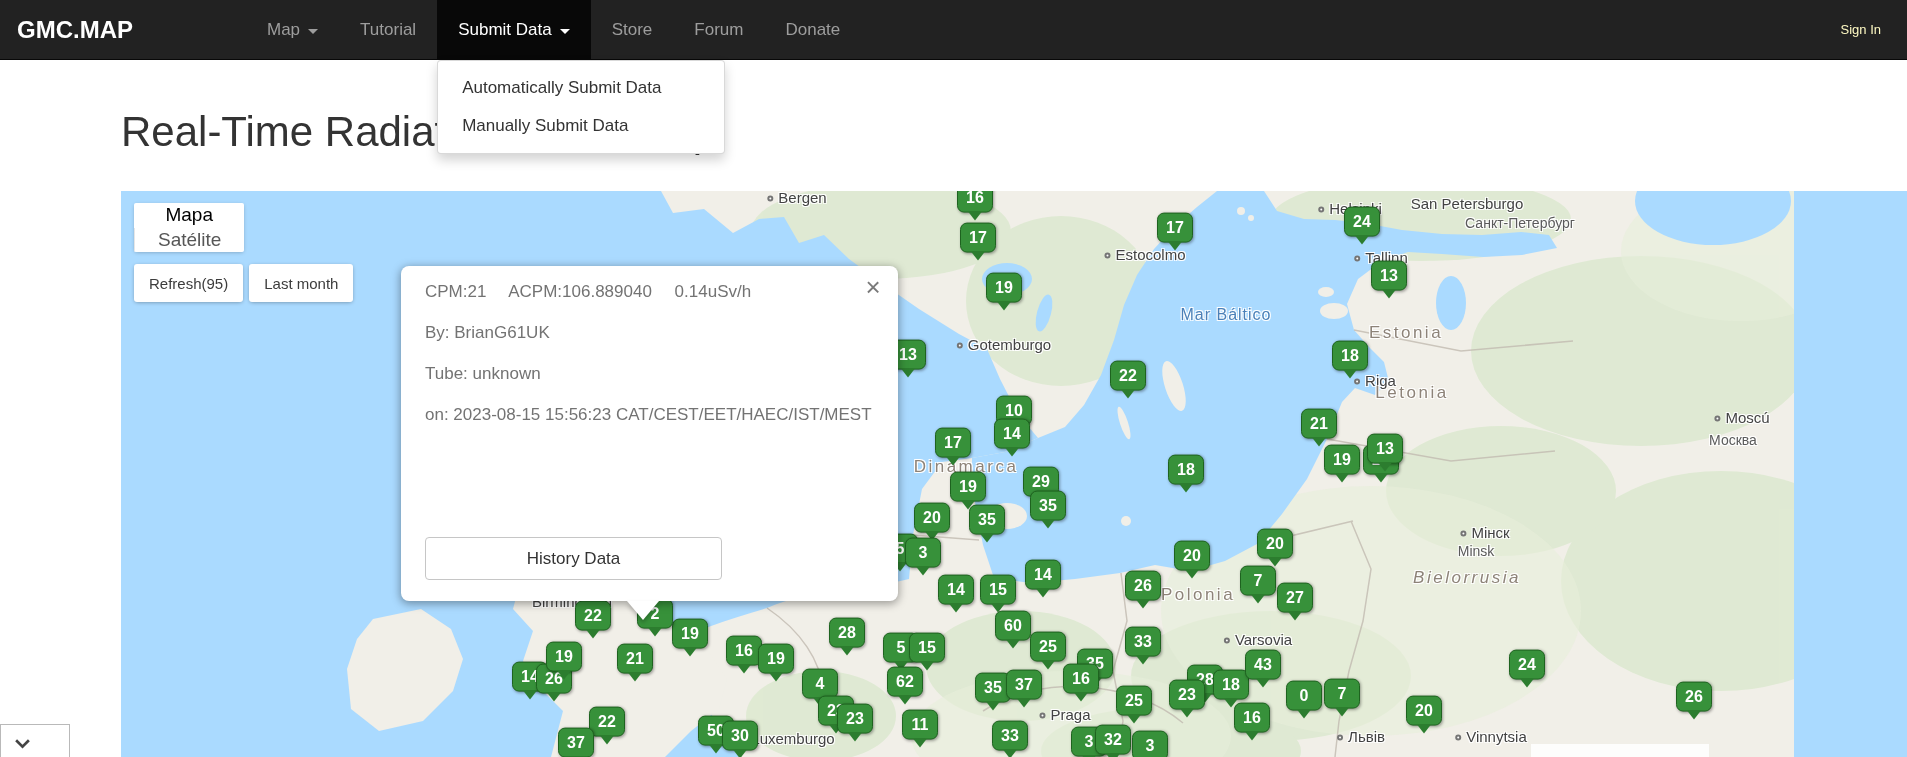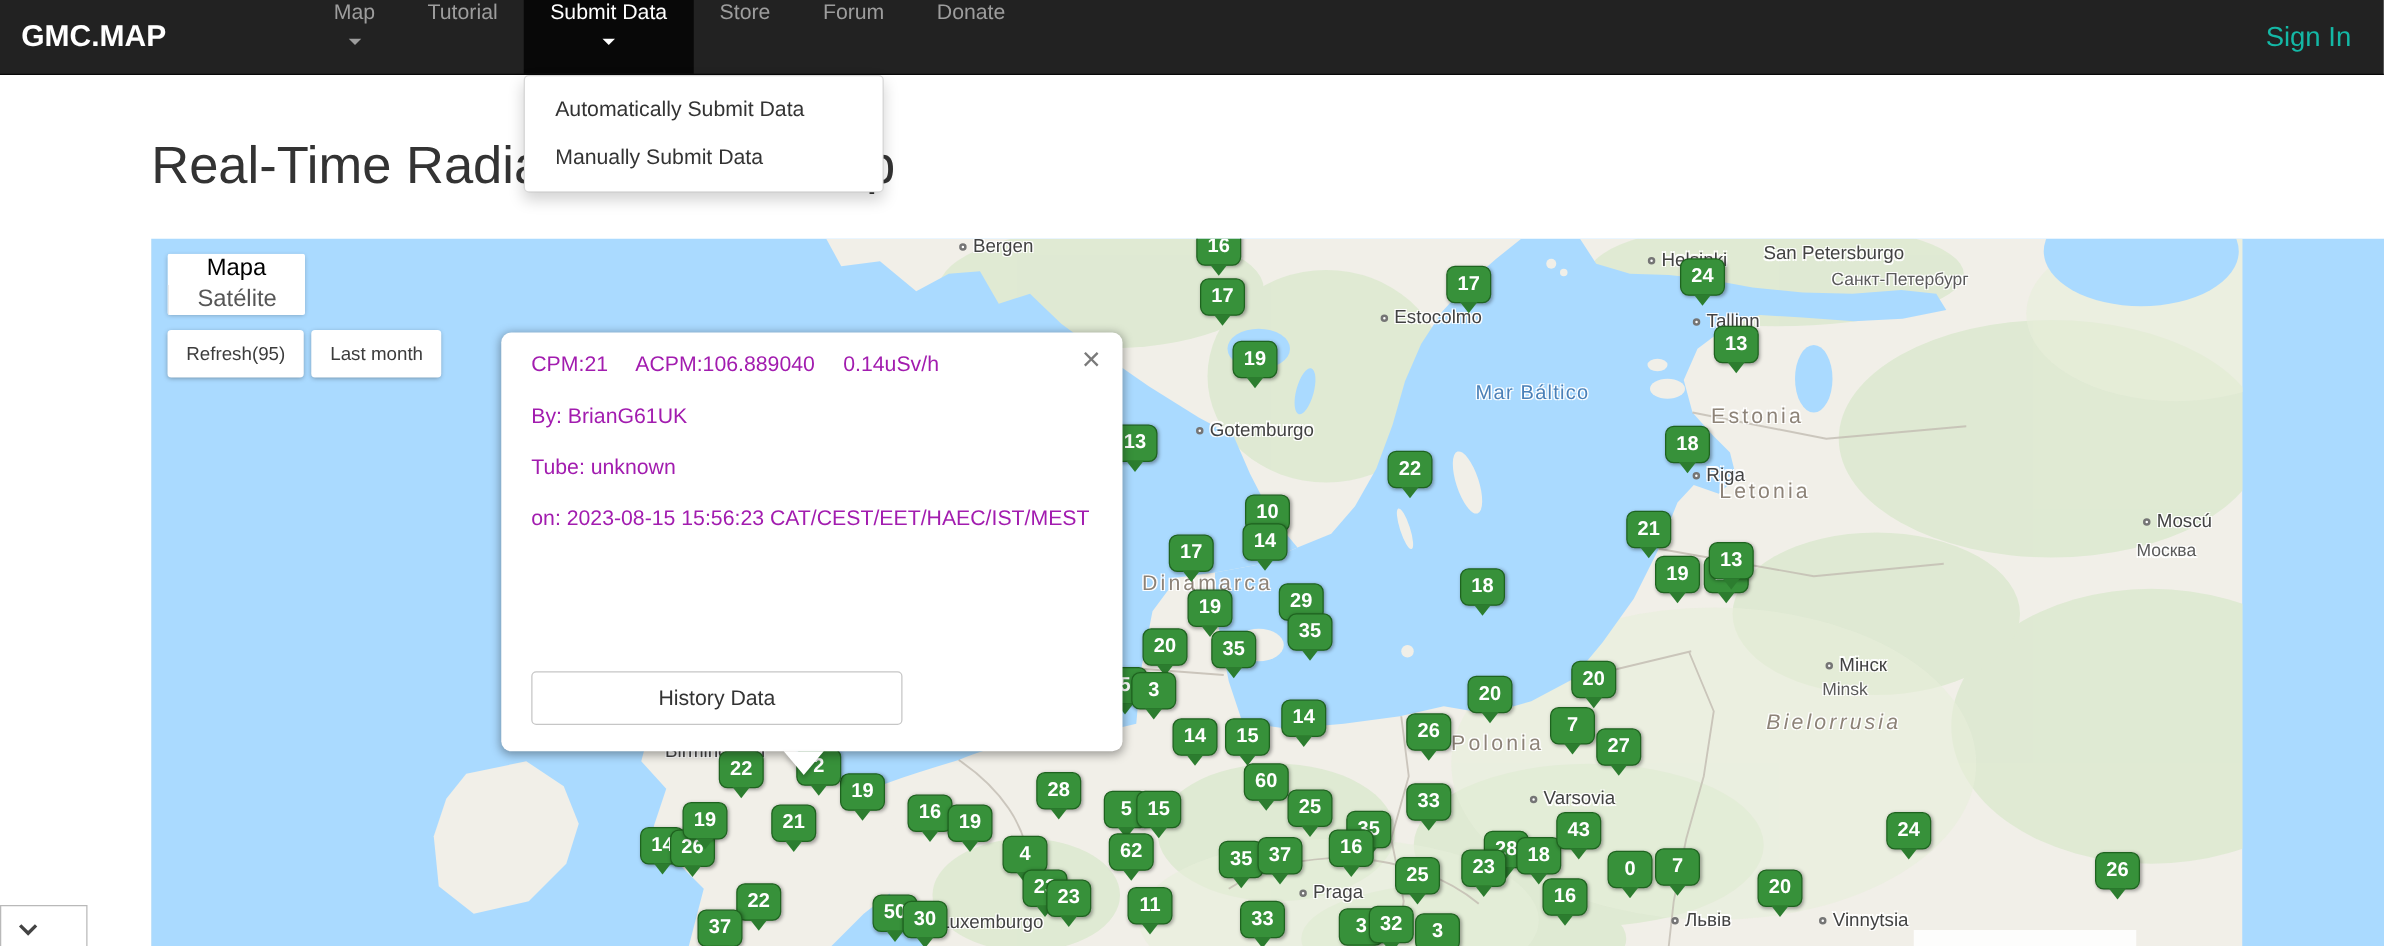--- a/index.html
+++ b/index.html
@@ -5,25 +5,25 @@
   * { margin:0; padding:0; box-sizing:border-box; }
   html,body { width:1907px; height:757px; overflow:hidden; background:#fff;
     font-family:"Liberation Sans", sans-serif; }
 
   
   .navbar { position:absolute; left:0; top:0; width:1907px; height:60px;
     background:#222; border-bottom:1px solid #080808; display:flex; align-items:stretch; z-index:500; }
   .brand { color:#fff; font-size:24px; font-weight:700; line-height:60px; padding:0 17px; cursor:pointer; }
   .nav { display:flex; list-style:none; margin-left:96px; }
   .nav-item { position:relative; display:flex; align-items:center; gap:8px;
-    padding:0 21px; font-size:17px; color:#9d9d9d; cursor:pointer; white-space:nowrap;flex-direction:column; }
+    padding:0 21px; font-size:17px; color:#9d9d9d; cursor:pointer; white-space:nowrap; }
   .nav-item.active { background:#080808; color:#fff; }
   .caret { width:0; height:0; border-left:5px solid transparent; border-right:5px solid transparent;
     border-top:5px solid currentColor; margin-top:3px; }
-  .signin { margin-left:auto; line-height:60px; padding:0 26px; font-size:22px; color:#14b8a6; cursor:pointer; }
+  .signin { margin-left:auto; line-height:60px; padding:0 26px; font-size:13px; color:#fef9c3; cursor:pointer; }
 
   
   .dropdown { position:absolute; top:60px; left:0; min-width:288px; background:#fff;
     border:1px solid rgba(0,0,0,.15); border-radius:4px; box-shadow:0 6px 12px rgba(0,0,0,.175);
     padding:8px 0; z-index:600; }
   .dropdown-item { padding:9px 24px; font-size:17px; color:#333; white-space:nowrap; cursor:pointer; }
 
   
   .page-heading { position:absolute; left:121px; top:108px; font-size:42px; font-weight:500;
     color:#333; z-index:10; white-space:nowrap; }
@@ -57,21 +57,21 @@
   
   .info-window { position:absolute; left:280px; top:75px; width:497px; height:335px;
     background:#fff; border-radius:8px; box-shadow:0 2px 8px 1px rgba(0,0,0,.35); z-index:40;
     padding:16px 24px; }
   .iw-tail { position:absolute; top:100%; left:226px; width:0; height:0;
     border-left:16px solid transparent; border-right:16px solid transparent; border-top:19px solid #fff;
     filter:drop-shadow(0 3px 2px rgba(0,0,0,.25)); }
   .iw-close { position:absolute; top:6px; right:10px; font-size:26px; line-height:30px; width:30px;
     text-align:center; color:#7a7a7a; cursor:pointer; }
   .iw-title { font-size:26px; font-weight:500; color:#111; margin:12px 0 30px; }
-  .iw-body { font-size:17px; color:#a21caf; }
+  .iw-body { font-size:17px; color:#737373; }
   .iw-line { margin-bottom:21px; }
   .iw-line .val { margin-right:18px; }
   .iw-btn { position:absolute; left:24px; bottom:21px; width:297px; height:43px;
     background:#fff; border:1px solid #c6c6c6; border-radius:4px; font-size:17px; color:#333;
     font-family:"Liberation Sans",sans-serif; cursor:pointer; }
 
   
   .gm-maptype { position:absolute; left:13px; top:12px; height:49px; display:flex; z-index:60;
     box-shadow:0 1px 4px -1px rgba(0,0,0,.3); border-radius:2px; overflow:hidden;flex-direction:column; }
   .mt-btn { height:100%; padding:0 23px; background:#fff; border:none; font-size:19px;

